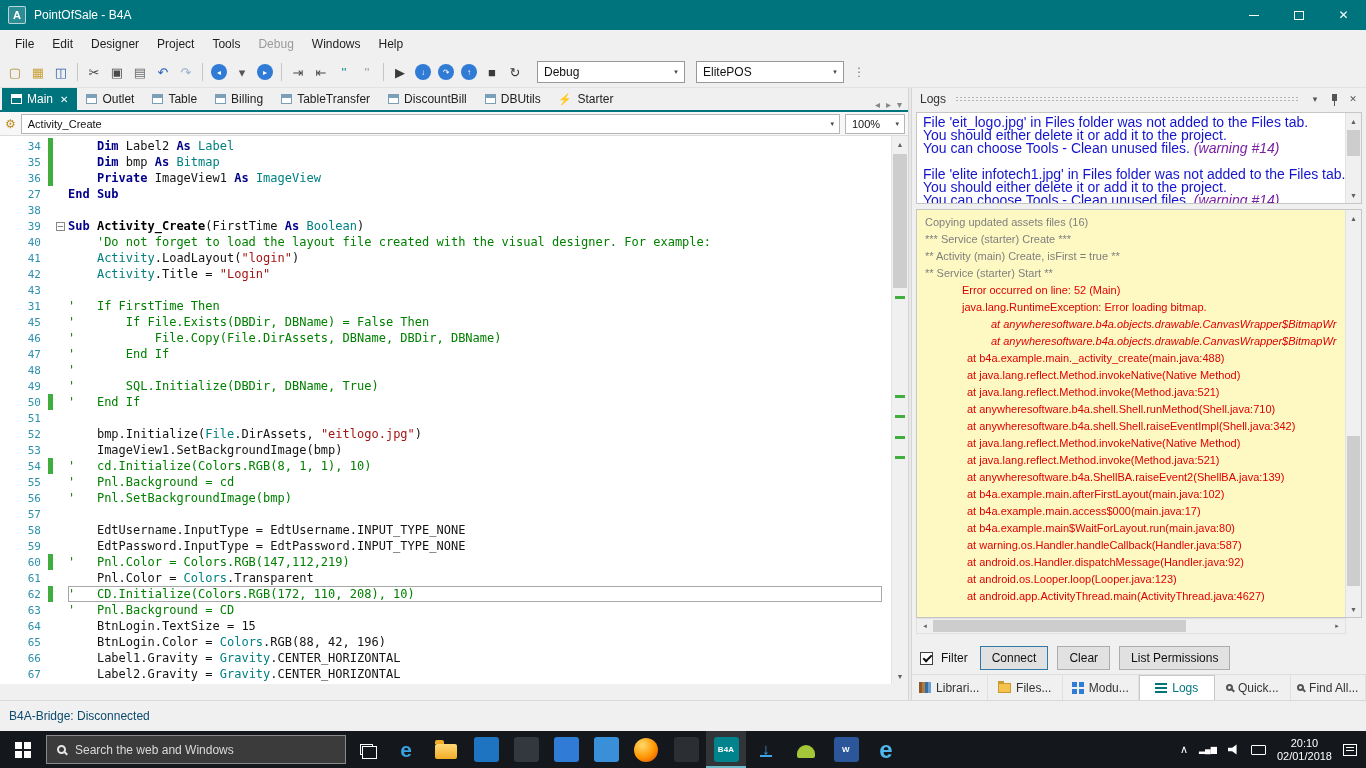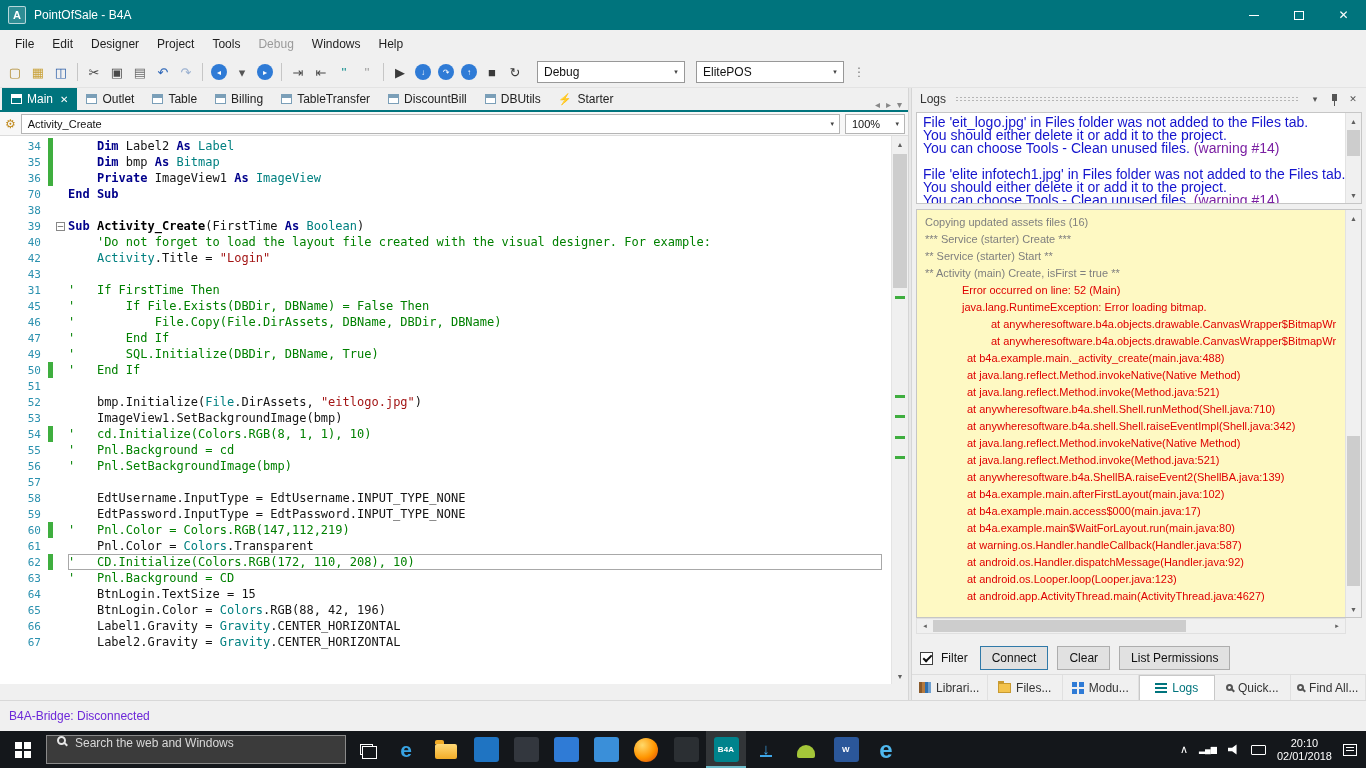--- a/index.html
+++ b/index.html
@@ -89,30 +89,30 @@
   .logs-title { font-size:12px; color:#333; }
   .grip { flex:1; height:6px; margin:0 2px; background-image:radial-gradient(#b5b5b5 1px, transparent 1.2px); background-size:4px 3px; }
   .hdr-btn { font-size:9px; color:#555; width:14px; text-align:center; }
   .ic-pin { position:relative; width:10px; height:13px; display:inline-block; }
   .ic-pin::before { content:""; position:absolute; top:1px; left:3px; width:5px; height:7px; background:#555; }
   .ic-pin::after { content:""; position:absolute; top:8px; left:5px; width:1px; height:5px; background:#555; }
 
   .warnbox { margin:2px 4px 5px 4px; height:92px; flex:none; background:#fff; border:1px solid #c6c6c6; display:flex; overflow:hidden; }
   .warn-content { flex:1; min-width:0; padding:3px 0 0 6px; overflow:hidden; }
   .warn-line { font-size:14px; line-height:13px; color:#1414cd; white-space:nowrap; min-height:13px; }
-  .warn-suffix { color:#7a1fa2; }
+  .warn-suffix { color:#7a1fa2; font-style:italic; }
   .box-vscroll { width:16px; flex:none; background:#f0f0f0; border-left:1px solid #e2e2e2; display:flex; flex-direction:column; }
 
   .logbox { margin:0 4px; flex:1; min-height:0; background:#fef9c3; border:1px solid #c6c6c6; display:flex; overflow:hidden; }
   .log-content { flex:1; min-width:0; padding:4px 0 0 8px; overflow:hidden; font-size:11px; }
   .log-line { line-height:17px; white-space:nowrap; }
   .log-line.info { color:#7f7f7f; }
   .log-line.error { color:#df0000;padding-left:37px; }
   .log-line.ind1 { padding-left:42px; }
-  .log-line.ind2 { padding-left:66px; }
+  .log-line.ind2 { padding-left:66px;font-style:italic; }
 
   .hscroll-row { margin:0 4px; height:16px; flex:none; display:flex; }
   .hscroll { flex:1; background:#f0f0f0; border:1px solid #e0e0e0; display:flex; align-items:center; }
   .hscroll .scroll-arrow { width:16px; height:100%; }
   .htrack { flex:1; height:100%; position:relative; }
   .hthumb { position:absolute; top:1px; bottom:1px; left:0; width:64%; background:#cdcdcd; }
   .hcorner { width:16px; flex:none; background:#f0f0f0; }
 
   .filter-row { height:32px; flex:none; display:flex; align-items:center; gap:8px; padding:0 8px; margin-top:8px; }
   .checkbox { width:13px; height:13px; border:1px solid #404040; background:#fff; position:relative; flex:none; }
@@ -130,28 +130,28 @@
   .ic-book { width:12px; height:11px; background:linear-gradient(90deg,#8a5a2b 0 3px,#b57a3e 3px 6px,#2f6fae 6px 9px,#6fa0d0 9px 12px); }
   .ic-folder { width:13px; height:10px; background:#f3c34d; border:1px solid #c89a30; position:relative; }
   .ic-folder::before { content:""; position:absolute; top:-3px; left:-1px; width:6px; height:3px; background:#c89a30; }
   .ic-modules { width:5px; height:5px; background:#2f7bd6; box-shadow:7px 0 #2f7bd6, 0 7px #2f7bd6, 7px 7px #2f7bd6; margin:0 7px 7px 0; }
   .ic-logs { width:12px; height:2px; background:#00747d; box-shadow:0 4px #00747d, 0 8px #00747d; margin-bottom:8px; }
   .ic-search { width:7px; height:7px; border:2px solid #555; border-radius:50%; position:relative; }
   .ic-search::after { content:""; position:absolute; width:5px; height:2px; background:#555; transform:rotate(45deg); right:-4px; bottom:-2px; }
 
   
   .statusbar { height:31px; flex:none; background:#f0f0f0; border-top:1px solid #d8d8d8; display:flex; align-items:center;
-               padding-left:9px; font-size:12px; color:#6d28d9; }
+               padding-left:9px; font-size:12px; color:#0c4a6e; }
 
   
   .taskbar { height:37px; flex:none; background:#14171b; display:flex; align-items:stretch; color:#fff; }
   .start-btn { width:46px; display:flex; align-items:center; justify-content:center; flex:none; }
   .win-logo { width:16px; height:16px; display:grid; grid-template-columns:7px 7px; grid-template-rows:7px 7px; gap:2px; }
   .win-logo span { background:#fff; }
-  .search-box { width:300px; flex:none; margin:4px 0; background:#3b3b3b; border:1px solid #8a8a8a; display:flex; align-items:flex-start;
+  .search-box { width:300px; flex:none; margin:4px 0; background:#3b3b3b; border:1px solid #8a8a8a; display:flex; align-items:center;
                 gap:9px; padding-left:10px; font-size:12px; color:#d9d9d9; }
   .ic-mag { width:9px; height:9px; border:2px solid #e6e6e6; border-radius:50%; position:relative; flex:none; }
   .ic-mag::after { content:""; position:absolute; width:5px; height:2px; background:#e6e6e6; transform:rotate(45deg); right:-4px; bottom:-2px; }
   .taskview-btn { width:40px; display:flex; align-items:center; justify-content:center; flex:none; }
   .ic-taskview { width:13px; height:11px; border:1px solid #fff; position:relative; }
   .ic-taskview::after { content:""; position:absolute; right:-5px; bottom:-5px; width:13px; height:11px; border:1px solid #fff; background:#14171b; }
   .tb-apps { display:flex; align-items:stretch; }
   .tb-slot { width:40px; display:flex; align-items:center; justify-content:center; }
   .tb-slot.active { background:rgba(255,255,255,.13); box-shadow:inset 0 -2px 0 #6cbac8; }
   .app-glyph { font-weight:bold; line-height:1; }
@@ -308,21 +308,21 @@
               <div class="fold"></div>
               <div class="code-text"><span class="tk-p">	</span><span class="tk-k">Dim</span><span class="tk-p"> bmp </span><span class="tk-k">As</span><span class="tk-p"> </span><span class="tk-t">Bitmap</span></div>
             </div>
             <div class="code-row">
               <div class="ln">36</div>
               <div class="chg on"></div>
               <div class="fold"></div>
               <div class="code-text"><span class="tk-p">	</span><span class="tk-k">Private</span><span class="tk-p"> ImageView1 </span><span class="tk-k">As</span><span class="tk-p"> </span><span class="tk-t">ImageView</span></div>
             </div>
             <div class="code-row">
-              <div class="ln">70</div>
+              <div class="ln">27</div>
               <div class="chg"></div>
               <div class="fold"></div>
               <div class="code-text"><span class="tk-k">End Sub</span></div>
             </div>
             <div class="code-row">
               <div class="ln">38</div>
               <div class="chg"></div>
               <div class="fold"></div>
               <div class="code-text"></div>
             </div>
@@ -334,20 +334,26 @@
               </div>
               <div class="code-text"><span class="tk-k">Sub</span><span class="tk-p"> </span><span class="tk-b">Activity_Create</span><span class="tk-p">(FirstTime </span><span class="tk-k">As</span><span class="tk-p"> </span><span class="tk-t">Boolean</span><span class="tk-p">)</span></div>
             </div>
             <div class="code-row">
               <div class="ln">40</div>
               <div class="chg"></div>
               <div class="fold"></div>
               <div class="code-text"><span class="tk-p">	</span><span class="tk-c">'Do not forget to load the layout file created with the visual designer. For example:</span></div>
             </div>
             <div class="code-row">
+              <div class="ln">41</div>
+              <div class="chg"></div>
+              <div class="fold"></div>
+              <div class="code-text"><span class="tk-p">	</span><span class="tk-t">Activity</span><span class="tk-p">.LoadLayout(</span><span class="tk-s">"login"</span><span class="tk-p">)</span></div>
+            </div>
+            <div class="code-row">
               <div class="ln">42</div>
               <div class="chg"></div>
               <div class="fold"></div>
               <div class="code-text"><span class="tk-p">	</span><span class="tk-t">Activity</span><span class="tk-p">.Title = </span><span class="tk-s">"Login"</span></div>
             </div>
             <div class="code-row">
               <div class="ln">43</div>
               <div class="chg"></div>
               <div class="fold"></div>
               <div class="code-text"></div>
@@ -368,20 +374,26 @@
               <div class="ln">46</div>
               <div class="chg"></div>
               <div class="fold"></div>
               <div class="code-text"><span class="tk-c">'			File.Copy(File.DirAssets, DBName, DBDir, DBName)</span></div>
             </div>
             <div class="code-row">
               <div class="ln">47</div>
               <div class="chg"></div>
               <div class="fold"></div>
               <div class="code-text"><span class="tk-c">'		End If</span></div>
+            </div>
+            <div class="code-row">
+              <div class="ln">48</div>
+              <div class="chg"></div>
+              <div class="fold"></div>
+              <div class="code-text"><span class="tk-c">'</span></div>
             </div>
             <div class="code-row">
               <div class="ln">49</div>
               <div class="chg"></div>
               <div class="fold"></div>
               <div class="code-text"><span class="tk-c">'		SQL.Initialize(DBDir, DBName, True)</span></div>
             </div>
             <div class="code-row">
               <div class="ln">50</div>
               <div class="chg on"></div>
@@ -534,22 +546,22 @@
             <div class="vthumb" style="top:1px;height:45%;"></div>
           </div>
           <div class="scroll-arrow">▼</div>
         </div>
       </div>
 
       <div class="logbox">
         <div class="log-content">
             <div class="log-line info">Copying updated assets files (16)</div>
             <div class="log-line info">*** Service (starter) Create ***</div>
+            <div class="log-line info">** Activity (main) Create, isFirst = true **</div>
             <div class="log-line info">** Service (starter) Start **</div>
-            <div class="log-line info">** Activity (main) Create, isFirst = true **</div>
             <div class="log-line error">Error occurred on line: 52 (Main)</div>
             <div class="log-line error">java.lang.RuntimeException: Error loading bitmap.</div>
             <div class="log-line error ind2">at anywheresoftware.b4a.objects.drawable.CanvasWrapper$BitmapWr</div>
             <div class="log-line error ind2">at anywheresoftware.b4a.objects.drawable.CanvasWrapper$BitmapWr</div>
             <div class="log-line error ind1">at b4a.example.main._activity_create(main.java:488)</div>
             <div class="log-line error ind1">at java.lang.reflect.Method.invokeNative(Native Method)</div>
             <div class="log-line error ind1">at java.lang.reflect.Method.invoke(Method.java:521)</div>
             <div class="log-line error ind1">at anywheresoftware.b4a.shell.Shell.runMethod(Shell.java:710)</div>
             <div class="log-line error ind1">at anywheresoftware.b4a.shell.Shell.raiseEventImpl(Shell.java:342)</div>
             <div class="log-line error ind1">at java.lang.reflect.Method.invokeNative(Native Method)</div>

